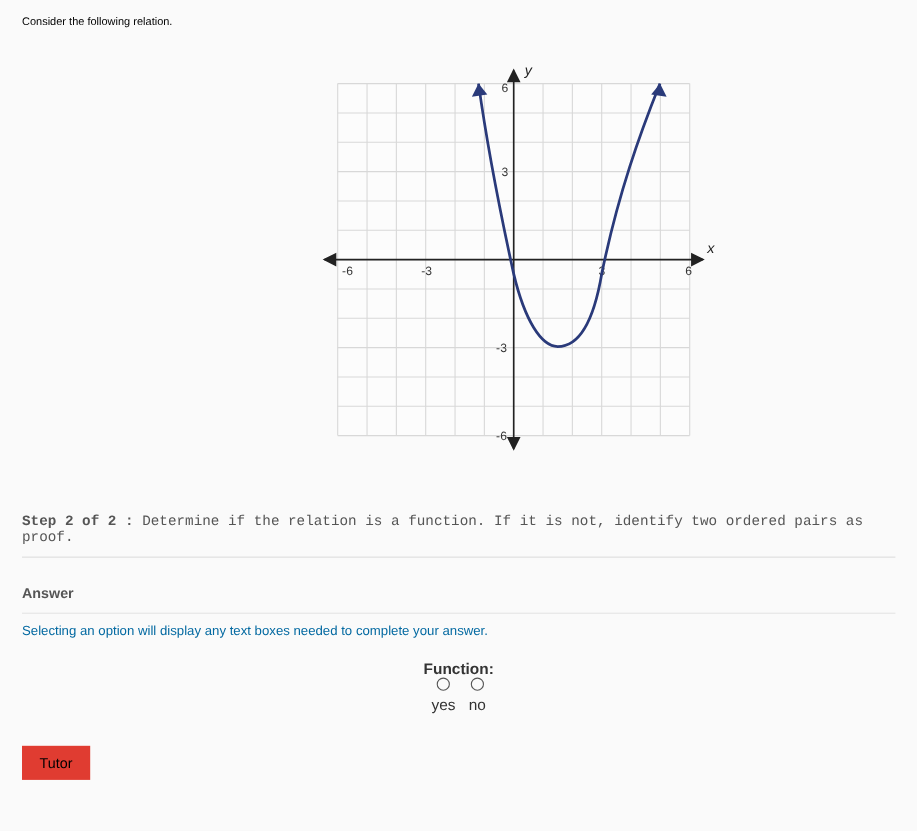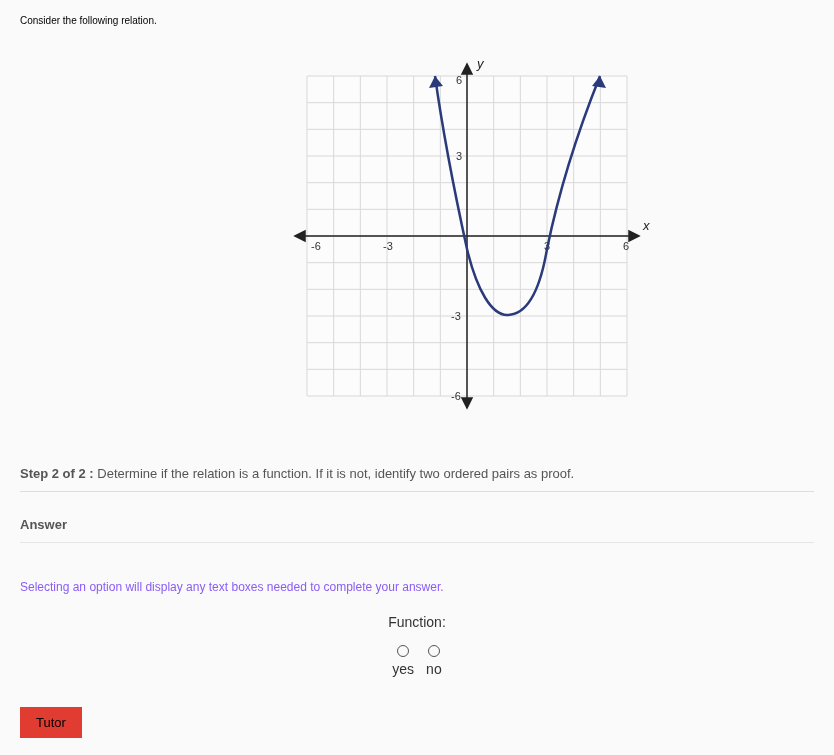--- a/index.html
+++ b/index.html
@@ -26,41 +26,42 @@
       justify-content: center;
       margin: 10px 0 20px 0;
       padding-left: 100px;
     }
     .step-text {
       font-size: 13px;
       color: #555;
       padding: 10px 0;
       border-bottom: 1px solid #ddd;
       margin-bottom: 15px;
+      font-family: Liberation Mono, monospace;
     }
     .step-text .bold { font-weight: bold; }
     .answer-header {
       font-size: 13px;
       font-weight: bold;
       color: #555;
       padding: 10px 0;
       border-bottom: 1px solid #e5e5e5;
-      margin-bottom: 37px;
+      margin-bottom: 8px;
     }
     .helper-text {
       font-size: 12px;
-      color: #8b5cf6;
+      color: #0369a1;
       margin-bottom: 20px;
     }
     .function-block {
       text-align: center;
       font-size: 14px;
       color: #333;
     }
-    .function-label { font-weight: normal; margin-bottom: 15px; }
+    .function-label { font-weight: bold; }
     .radio-row { display: flex; gap: 12px; justify-content: center; align-items: center; }
     .radio-opt { display: flex; align-items: center; gap: 4px; font-size: 14px; flex-direction: column; }
     .radio-circle {
       width: 12px; height: 12px; border: 1.5px solid #555; border-radius: 50%; display: inline-block;
     }
     .tutor-btn {
       background: #e03c31;
       color: #000000;
       border: none;
       padding: 8px 16px;

